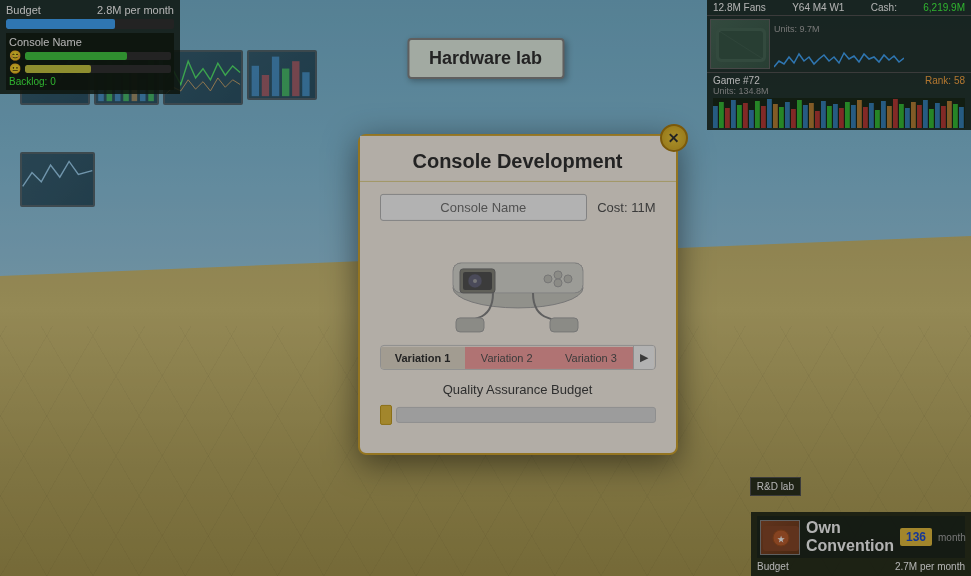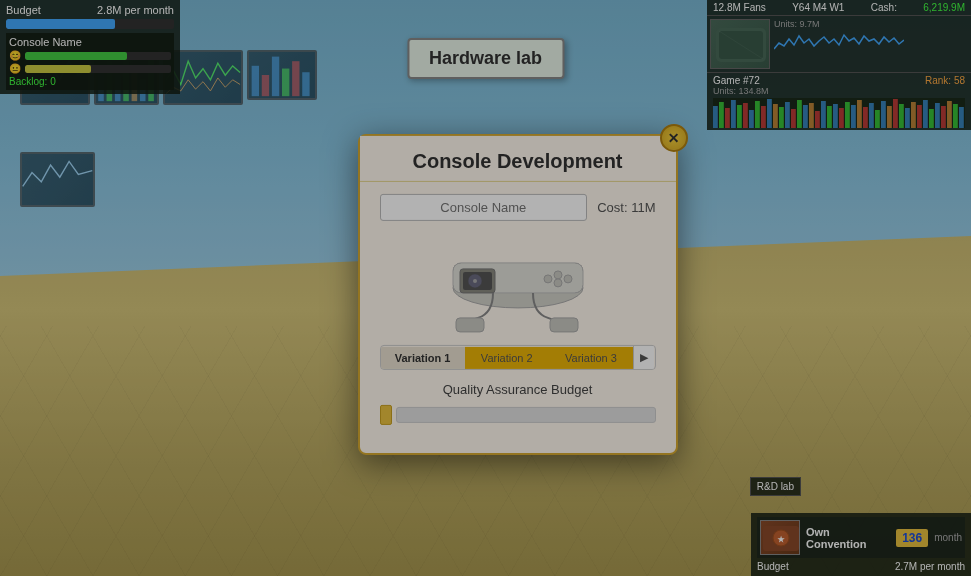--- a/index.html
+++ b/index.html
@@ -164,21 +164,22 @@
       background: linear-gradient(135deg, #4a6a5a, #3a5a4a);
       border: 1px solid #666;
       position: relative;
       overflow: hidden;
     }
 
     .hud-panel-bars {
       flex: 1;
       display: flex;
       flex-direction: column;
-      gap: 2px;
+      justify-content: flex-end;
+      gap: 15px;
     }
 
     .hud-game-info {
       padding: 2px 6px;
       border-top: 1px solid #555;
     }
 
     .hud-game-row {
       display: flex;
       justify-content: space-between;
@@ -338,21 +339,21 @@
       overflow: hidden;
     }
 
     .variation-btn {
       flex: 1;
       padding: 5px 0;
       text-align: center;
       font-size: 11px;
       cursor: pointer;
       border: none;
-      background: #eab308;
+      background: #fca5a5;
       color: #555;
     }
 
     .variation-btn.active {
       background: #e8e0d0;
       color: #333;
       font-weight: bold;
     }
 
     .variation-arrow {
@@ -641,21 +642,21 @@
 
 <div class="hud-bottomright">
   <div class="hud-convention-box">
     <div class="convention-img">
       <svg width="40" height="35" viewBox="0 0 40 35">
         <rect x="2" y="5" width="36" height="25" rx="3" fill="#8a4a2a"></rect>
         <circle cx="20" cy="17" r="8" fill="#c06030" stroke="#a05020" stroke-width="1"></circle>
         <text x="20" y="21" text-anchor="middle" fill="#fff" font-size="8" font-weight="bold">★</text>
       </svg>
     </div>
-    <div style="font-weight:bold;font-size:11px;">Own Convention</div>
+    <div style="font-weight:bold;font-size:16px;">Own Convention</div>
     <div class="convention-badge">136</div>
     <div style="font-size:10px;color:#aaa;">month</div>
   </div>
   <div class="hud-bottomright-bottom">
     <span>Budget</span>
     <span>2.7M per month</span>
   </div>
 </div>
 
 <div class="modal-overlay">

